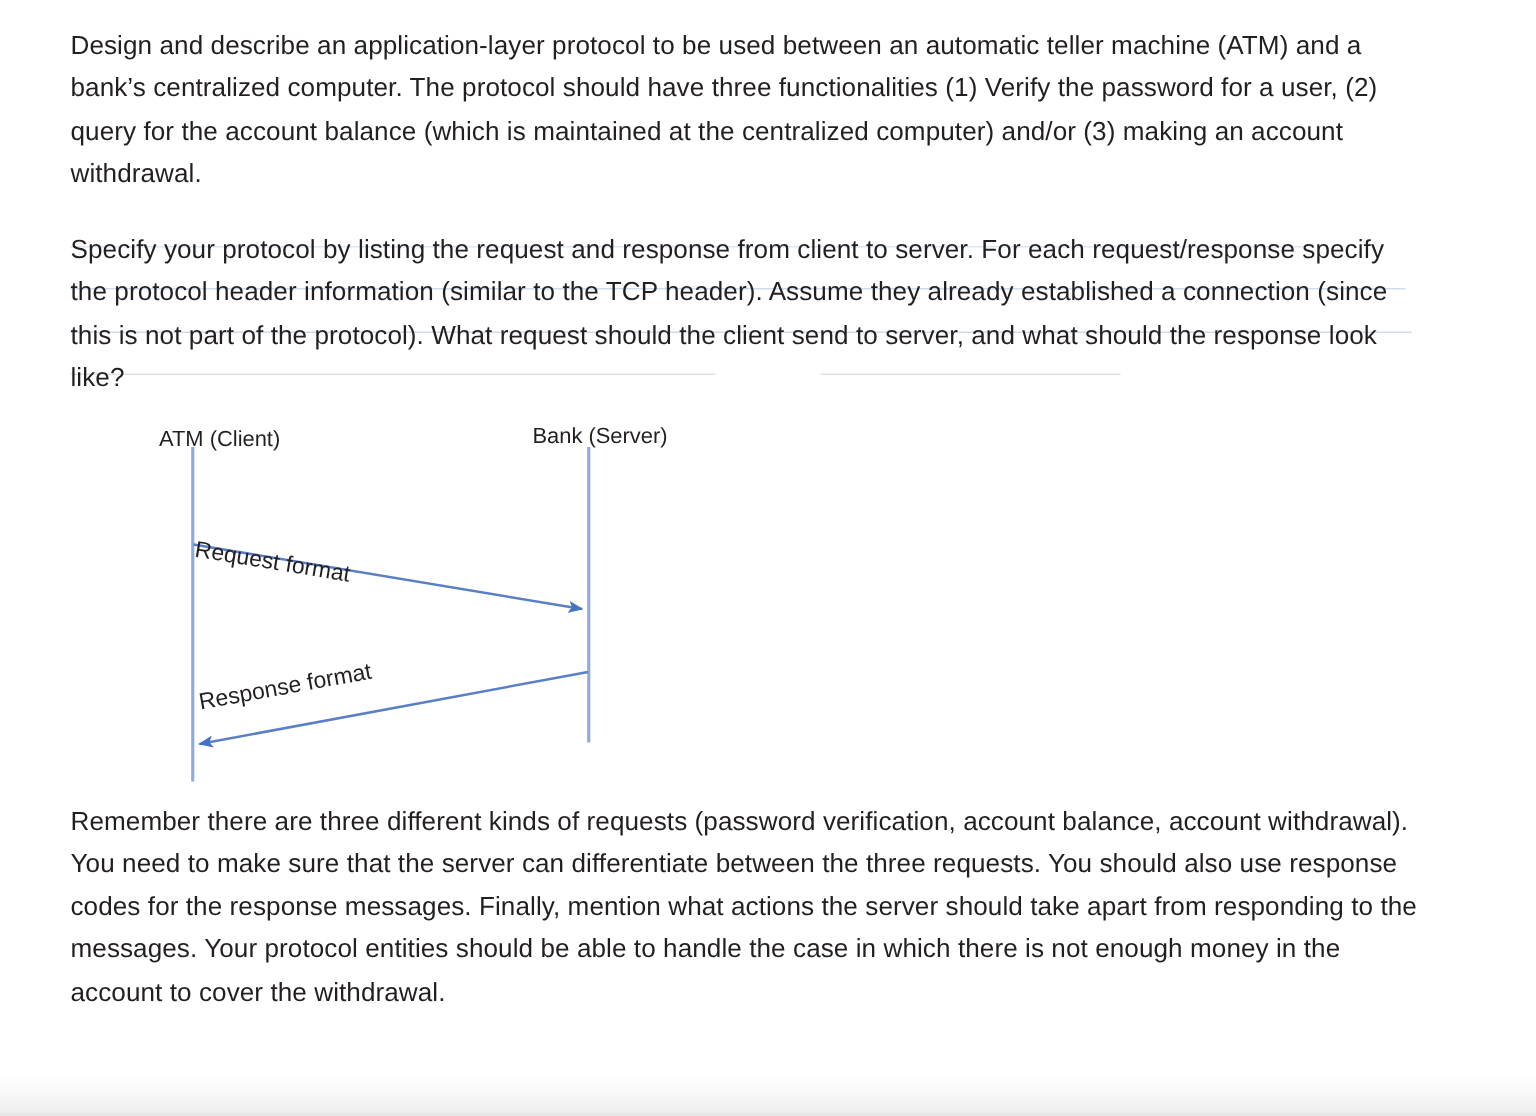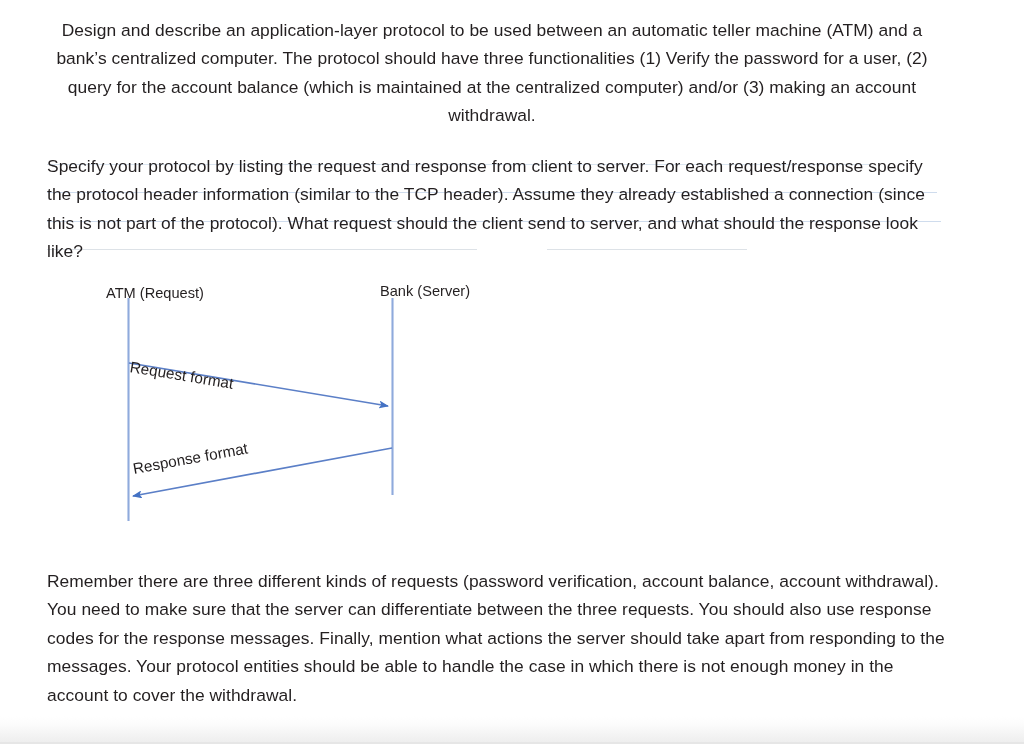--- a/index.html
+++ b/index.html
@@ -40,23 +40,23 @@
 
   p.para {
     margin: 0;
     font-size: 17.4px;
     line-height: 28.4px;
     letter-spacing: 0.05px;
     color: #231f20;
     white-space: normal;
   }
 
-  .para-1 { position: absolute; left: 0; top: 16px; width: 890px; text-align: center; }
+  .para-1 { position: absolute; left: 0; top: 16px; width: 890px; }
   .para-2 { position: absolute; left: 0; top: 152px; width: 894px; }
-  .para-3 { position: absolute; left: 0; top: 567px; width: 900px; }
+  .para-3 { position: absolute; left: 0; top: 533px; width: 900px; }
 
   
   .ruling {
     position: absolute;
     height: 1px;
     background: #cfdced;
     pointer-events: none;
   }
   .ruling.r1 { left: 0;   top: 164px; width: 822px; background:#dbe6f1; }
   .ruling.r2 { left: 0;   top: 192px; width: 890px; }
@@ -123,23 +123,23 @@
 
         <line x1="81.5" y1="22" x2="81.5" y2="245" stroke="#8faadc" stroke-width="2.1"></line>
 
         <line x1="345.5" y1="22" x2="345.5" y2="219" stroke="#8faadc" stroke-width="2.1"></line>
 
         <line x1="82" y1="87" x2="341" y2="130" stroke="#5b7fc7" stroke-width="1.7" marker-end="url(#ah-right)"></line>
 
         <line x1="345" y1="172" x2="86" y2="220" stroke="#5b7fc7" stroke-width="1.7" marker-end="url(#ah-left)"></line>
       </svg>
 
-      <span class="lifeline-label label-atm" style="position:absolute; left:59px; top:8px;">ATM (Request)</span>
+      <span class="lifeline-label label-atm" style="position:absolute; left:59px; top:8px;">ATM (Client)</span>
 
-      <span class="lifeline-label label-bank" style="position:absolute; left:333px; top:6px;text-align:right;">Bank (Server)</span>
+      <span class="lifeline-label label-bank" style="position:absolute; left:308px; top:6px;text-align:right;">Bank (Server)</span>
 
       <span class="msg-label" style="position:absolute; left:83px; top:82px; transform:rotate(9.3deg);">Request format</span>
 
       <span class="msg-label" style="position:absolute; left:86px; top:184px; transform:rotate(-10.2deg);">Response format</span>
     </div>
 
     <p class="para para-3">Remember there are three different kinds of requests (password verification, account balance, account withdrawal). You need to make sure that the server can differentiate between the three requests. You should also use response codes for the response messages.  Finally, mention what actions the server should take apart from responding to the messages. Your protocol entities should be able to handle the case in which there is not enough money in the account to cover the withdrawal.</p>
 
   </div>
 

